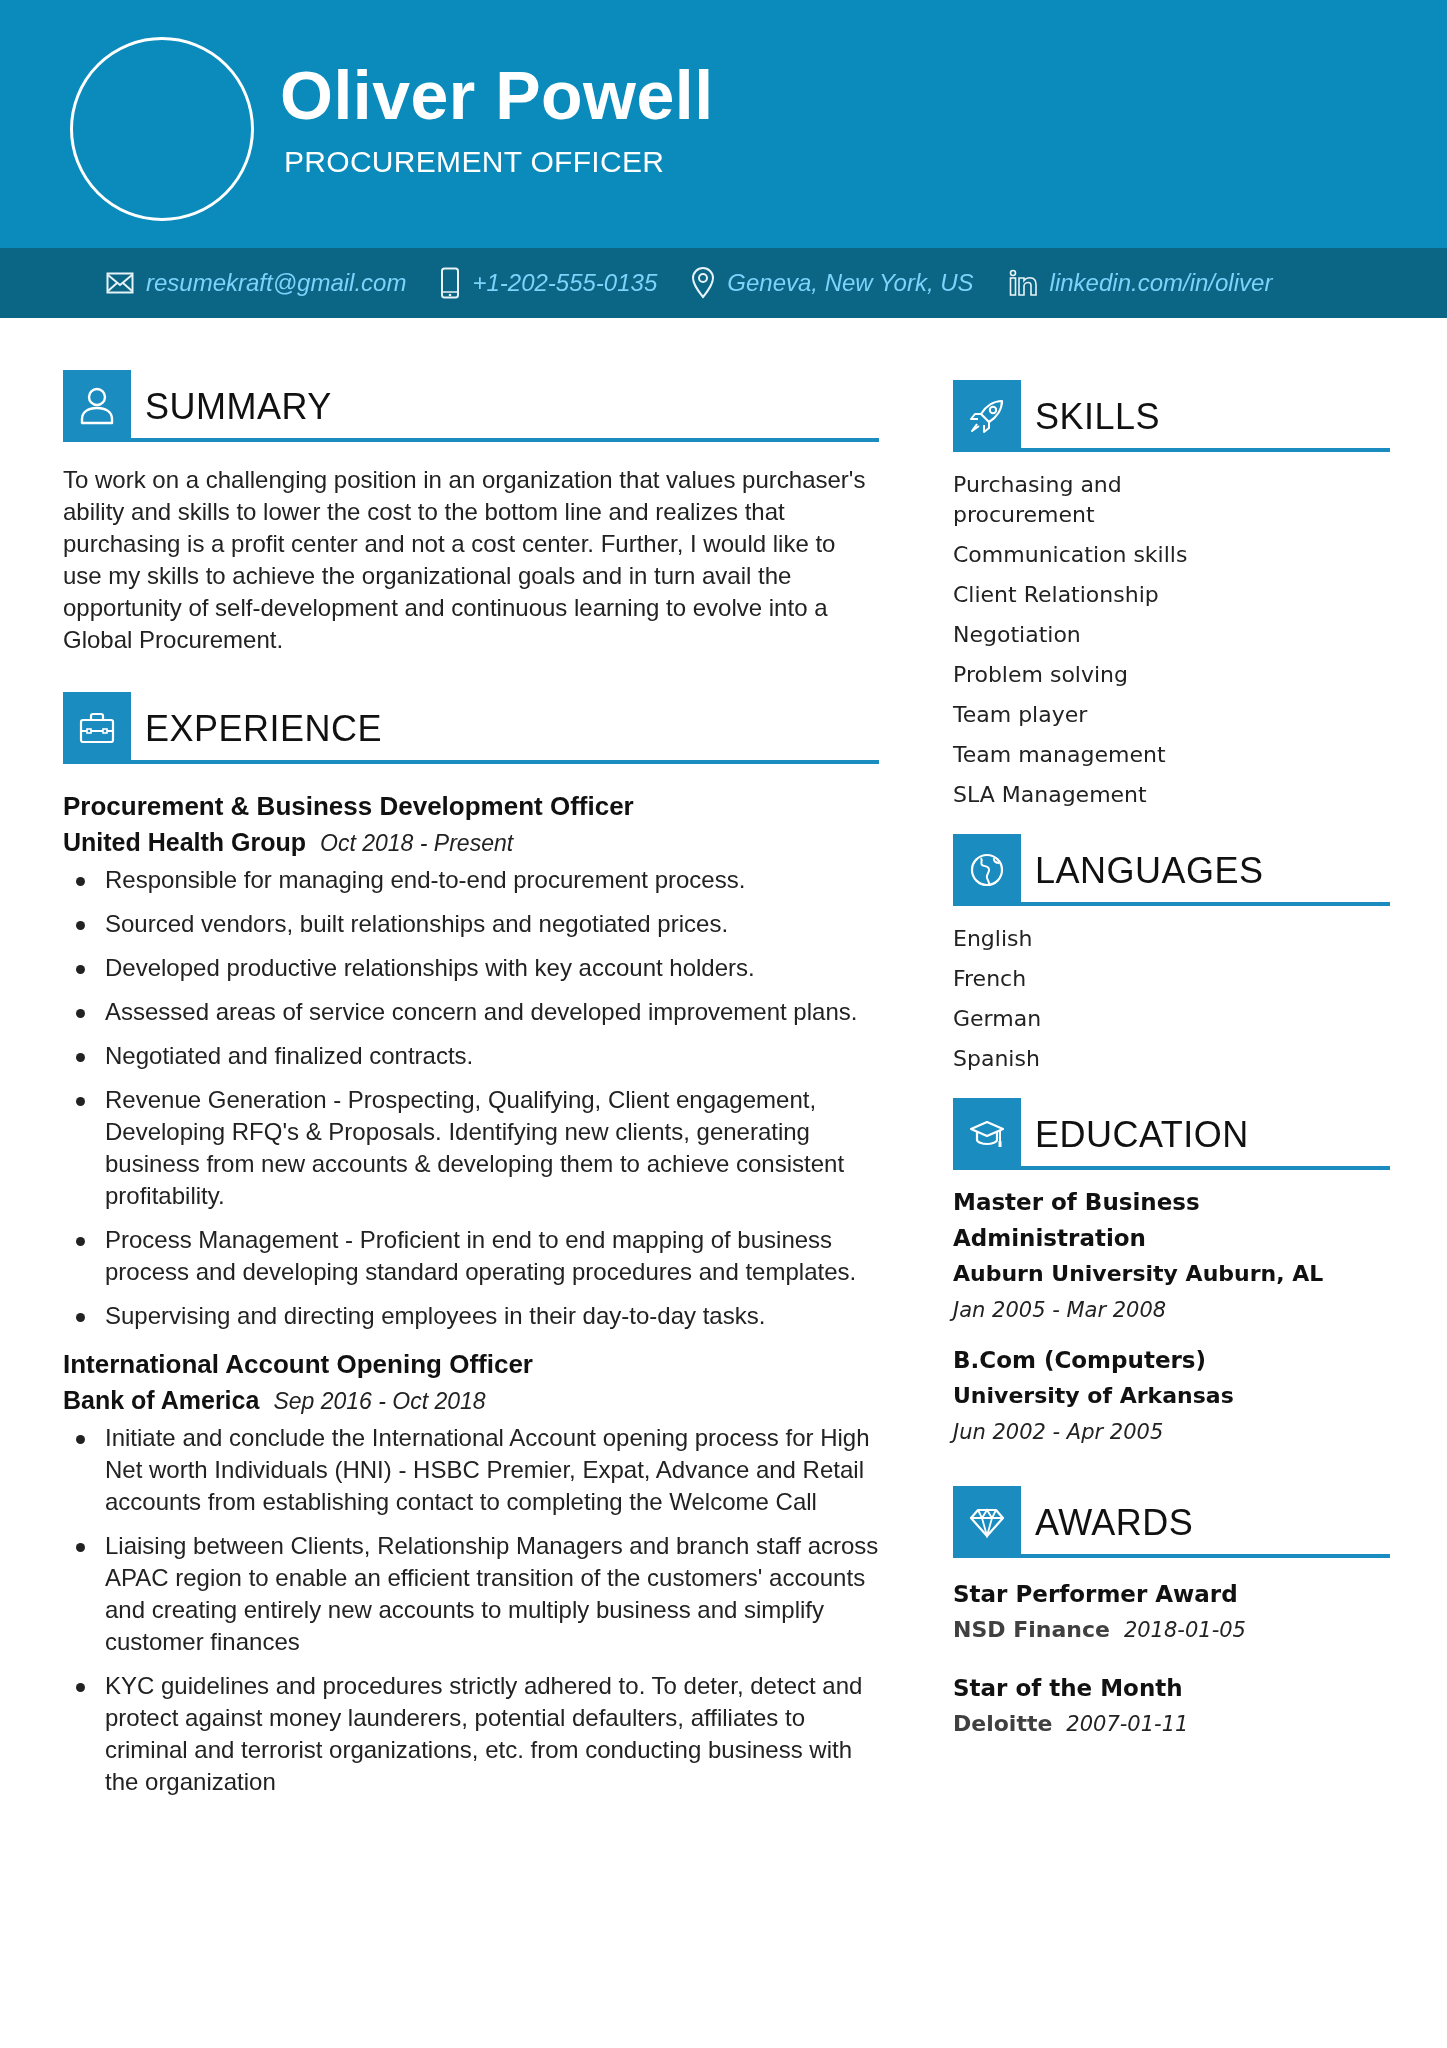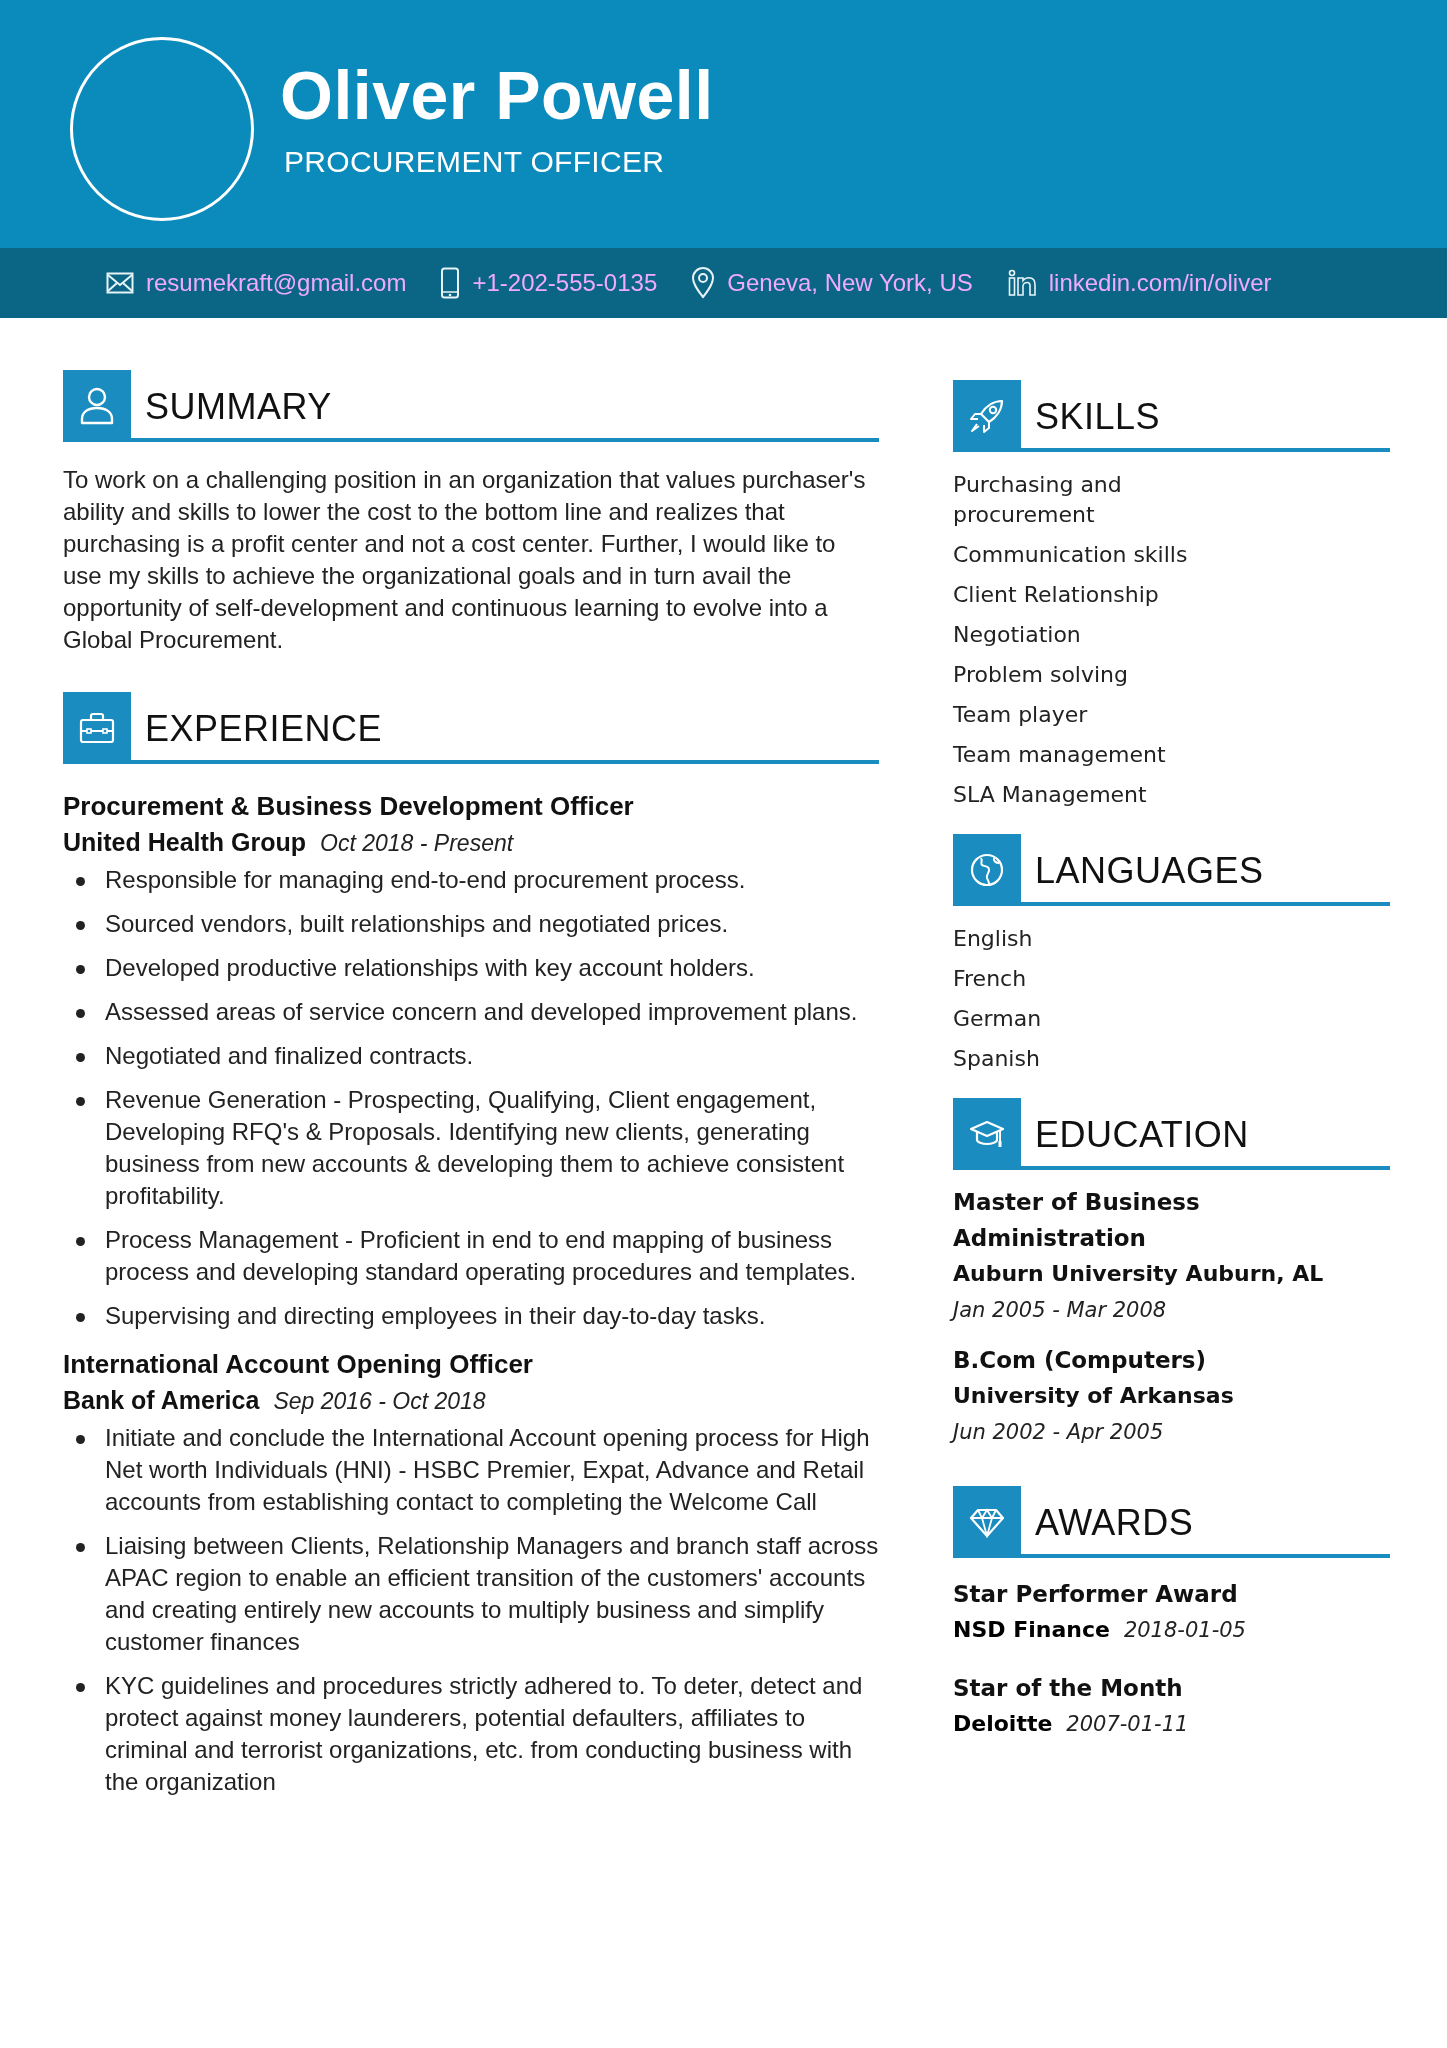--- a/index.html
+++ b/index.html
@@ -5,21 +5,21 @@
   * { box-sizing: border-box; margin: 0; padding: 0; }
   html, body { width: 1447px; height: 2048px; background: #ffffff; overflow: hidden; }
   body { font-family: "DejaVu Sans", "Liberation Sans", sans-serif; color: #1f1f1f; position: relative; }
 
   .header { position: absolute; left: 0; top: 0; width: 1447px; height: 248px; background: #0a8bbb; }
   .photo { position: absolute; left: 70px; top: 37px; width: 184px; height: 184px; border: 3px solid #ffffff; border-radius: 50%; }
   .name { position: absolute; left: 280px; top: 56px; font-family: "Liberation Sans", sans-serif; font-weight: bold; font-size: 68px; color: #ffffff; letter-spacing: 0.5px; }
   .jobtitle { position: absolute; left: 284px; top: 145px; font-family: "Liberation Sans", sans-serif; font-size: 30px; color: #ffffff; letter-spacing: 0.3px; }
 
   .contact-bar { position: absolute; left: 0; top: 248px; width: 1447px; height: 70px; background: #0b6585; display: flex; align-items: center; padding-left: 106px; }
-  .contact-item { display: flex; align-items: center; color: #f0abfc; font-family: "Liberation Sans", sans-serif; font-size: 24px; margin-right: 34px; }
+  .contact-item { display: flex; align-items: center; color: #7dd3fc; font-family: "Liberation Sans", sans-serif; font-size: 24px; margin-right: 34px; font-style: italic; }
   .contact-item svg { margin-right: 12px; }
 
   .col-left { position: absolute; left: 63px; top: 374px; width: 816px; }
   .col-right { position: absolute; left: 953px; top: 384px; width: 437px; }
 
   .sec-head { position: relative; height: 68px; border-bottom: 4px solid #1a8cbf; display: flex; align-items: flex-end; }
   .sec-icon { width: 68px; height: 68px; background: #1a8cbf; display: flex; align-items: center; justify-content: center; margin-bottom: -4px; height: 72px; }
   .sec-title { font-family: "Liberation Sans", sans-serif; font-weight: normal; font-size: 36px; color: #111; margin-left: 14px; margin-bottom: 10px; letter-spacing: 0.5px; }
 
   .summary-text { font-family: "Liberation Sans", sans-serif; font-size: 24px; line-height: 32px; color: #222; margin-top: 22px; }
@@ -36,21 +36,21 @@
   .simple-list { margin-top: 18px; }
   .simple-list div { font-family: "DejaVu Sans", sans-serif; font-size: 22px; line-height: 30px; color: #222; margin-bottom: 10px; }
 
   .edu-item { margin-top: 14px; margin-bottom: 14px; }
   .edu-degree { font-family: "DejaVu Sans", sans-serif; font-weight: bold; font-size: 23px; line-height: 36px; color: #111; }
   .edu-school { font-family: "DejaVu Sans", sans-serif; font-weight: bold; font-size: 22px; line-height: 36px; color: #111; }
   .edu-dates { font-family: "DejaVu Sans", sans-serif; font-style: italic; font-size: 21px; line-height: 36px; color: #222; }
 
   .award-item { margin-top: 18px; margin-bottom: 20px; }
   .award-title { font-family: "DejaVu Sans", sans-serif; font-weight: bold; font-size: 23px; line-height: 36px; color: #111; }
-  .award-org { font-family: "DejaVu Sans", sans-serif; font-weight: bold; font-size: 22px; color: #000000; }
+  .award-org { font-family: "DejaVu Sans", sans-serif; font-weight: bold; font-size: 22px; color: #404040; }
   .award-date { font-family: "DejaVu Sans", sans-serif; font-style: italic; font-size: 21px; color: #222; margin-left: 14px; }
 </style>
 </head>
 <body>
 
 <div class="header">
   <div class="photo"></div>
   <div class="name">Oliver Powell</div>
   <div class="jobtitle">PROCUREMENT OFFICER</div>
 </div>

